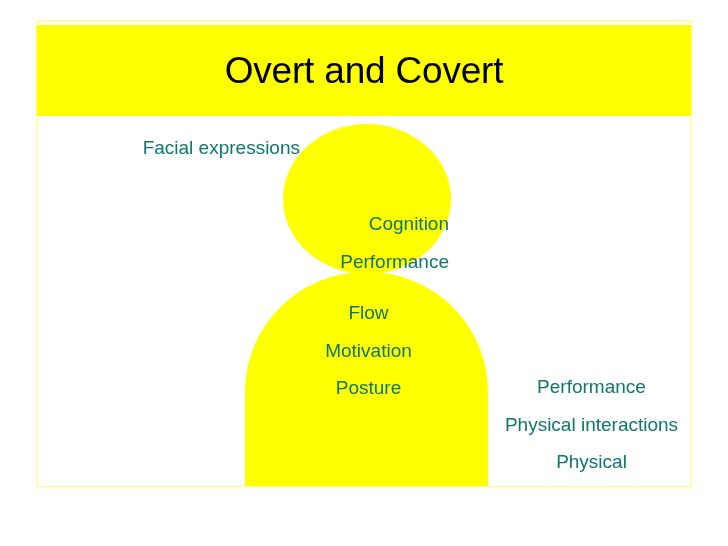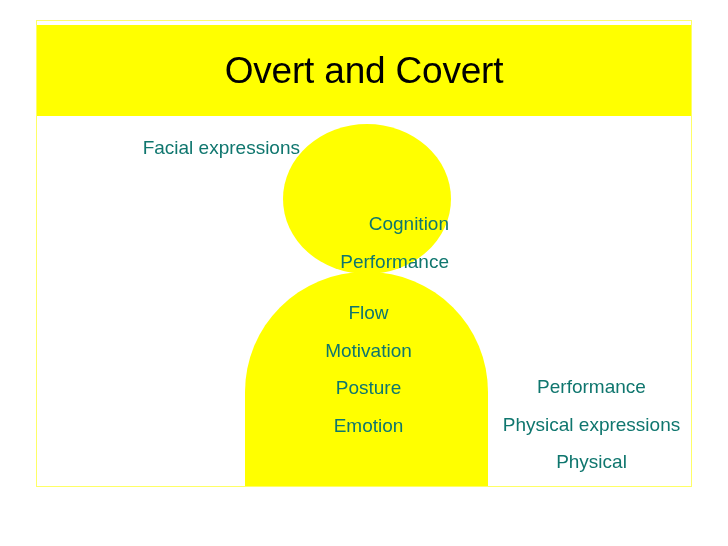--- a/index.html
+++ b/index.html
@@ -154,23 +154,22 @@
 
     <div class="text-group" id="covert-head">
       <span class="text-line">Cognition</span>
       <span class="text-line">Performance</span>
     </div>
 
     <div class="text-group" id="covert-body">
       <span class="text-line">Flow</span>
       <span class="text-line">Motivation</span>
       <span class="text-line">Posture</span>
-      <span class="text-line">Emotion</span>
     </div>
 
     <div class="text-group" id="overt-right">
       <span class="text-line">Performance</span>
-      <span class="text-line">Physical expressions</span>
+      <span class="text-line">Physical interactions</span>
       <span class="text-line">Physical</span>
     </div>
 
   </div>
 </div>
 
 </body></html>

